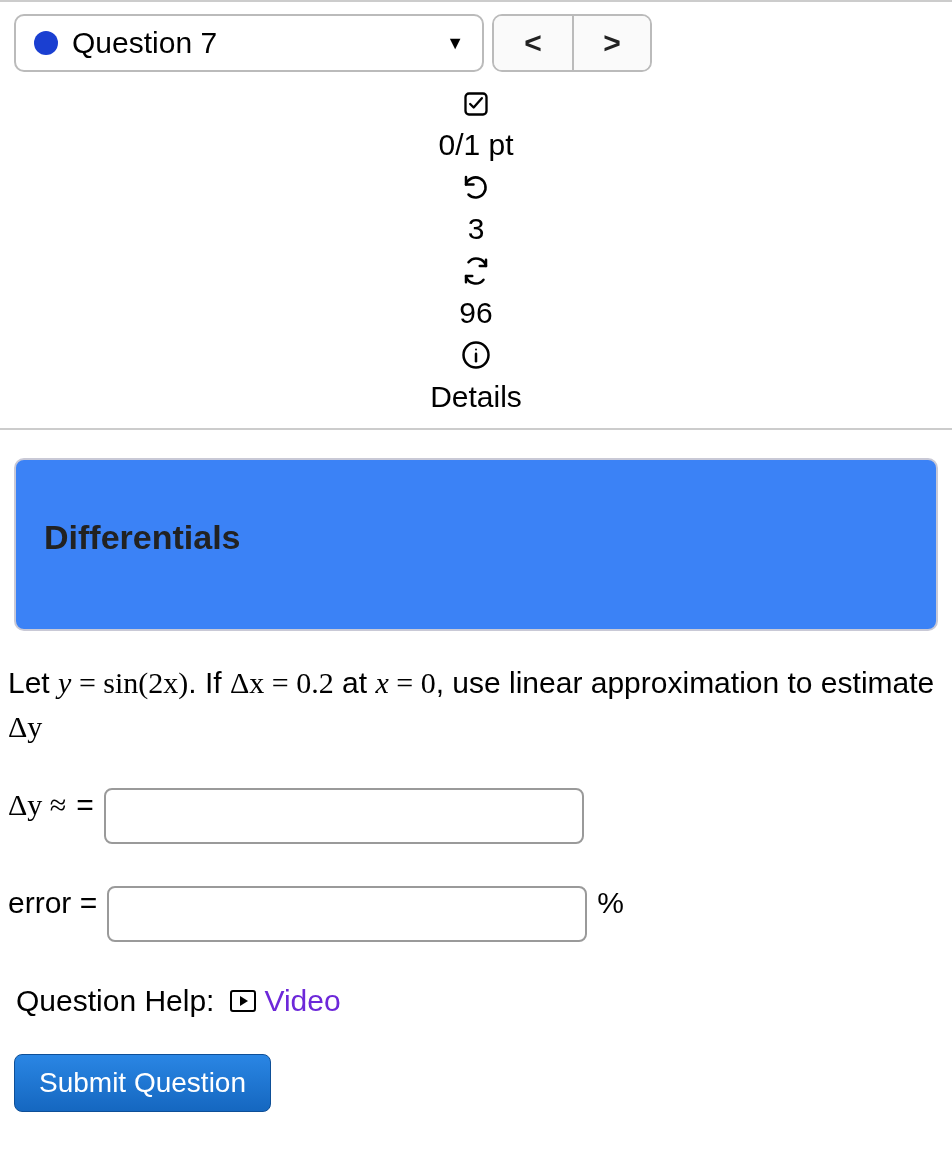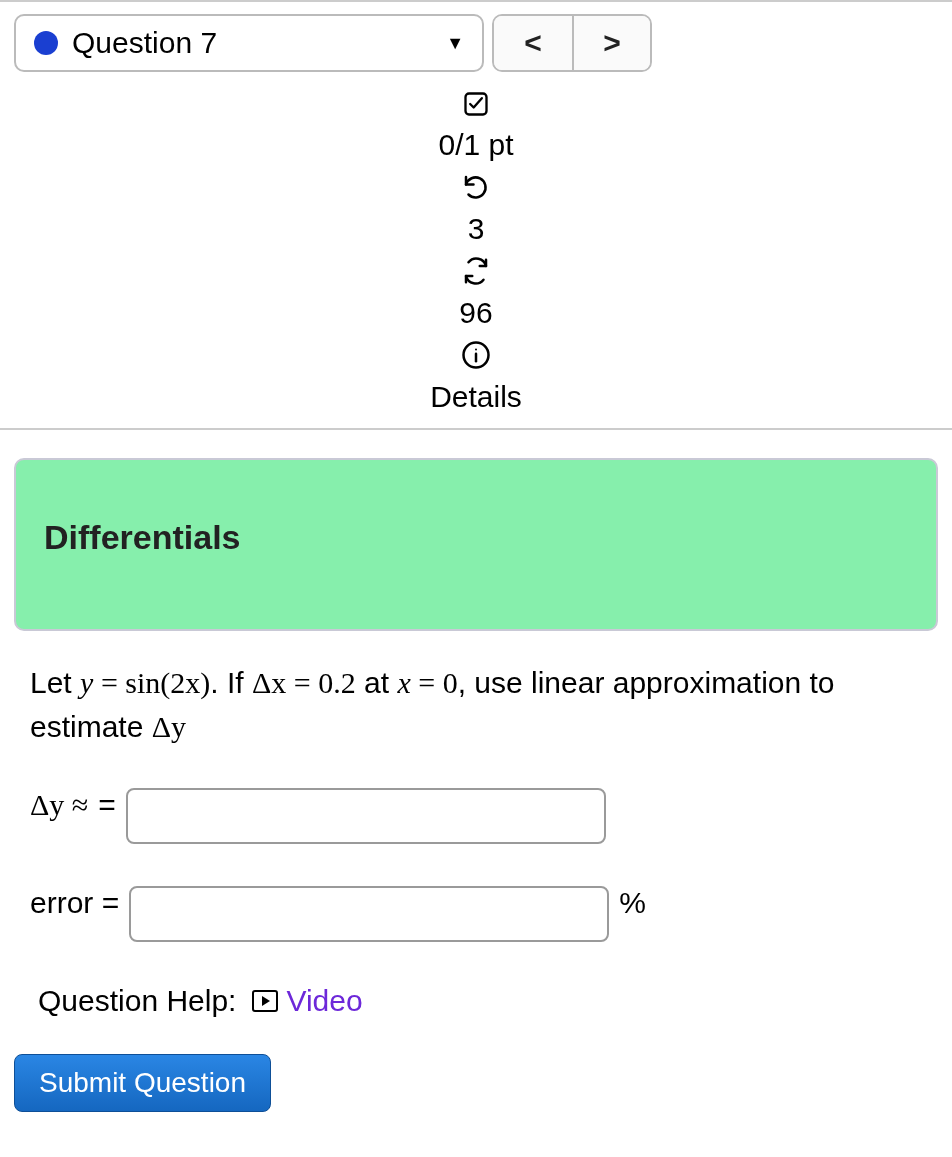--- a/index.html
+++ b/index.html
@@ -68,30 +68,30 @@
     font-size: 30px;
     flex-direction: column;
   }
   .meta-row .ico { display: inline-flex; align-items: center; }
   .meta-row svg { display: block; }
   .details { }
   .topic-box {
     margin: 28px 14px 30px 14px;
     border: 2px solid #c9c9d6;
     border-radius: 10px;
-    background: #86efac;
+    background: #3b82f6;
     padding: 58px 28px 72px 28px;
   }
   .topic-box h2 {
     margin: 0;
     font-size: 34px;
     font-weight: bold;
     color: #222;
   }
-  .content { padding: 0 30px; }
+  .content { padding: 0 8px; }
   .prompt {
     font-size: 30px;
     line-height: 1.45;
     margin-bottom: 40px;
   }
   .mathit { font-family: "Times New Roman", Georgia, serif; font-style: italic; }
   .mathrm { font-family: "Times New Roman", Georgia, serif; font-style: normal; }
   .answer-row {
     display: flex;
     gap: 10px;

